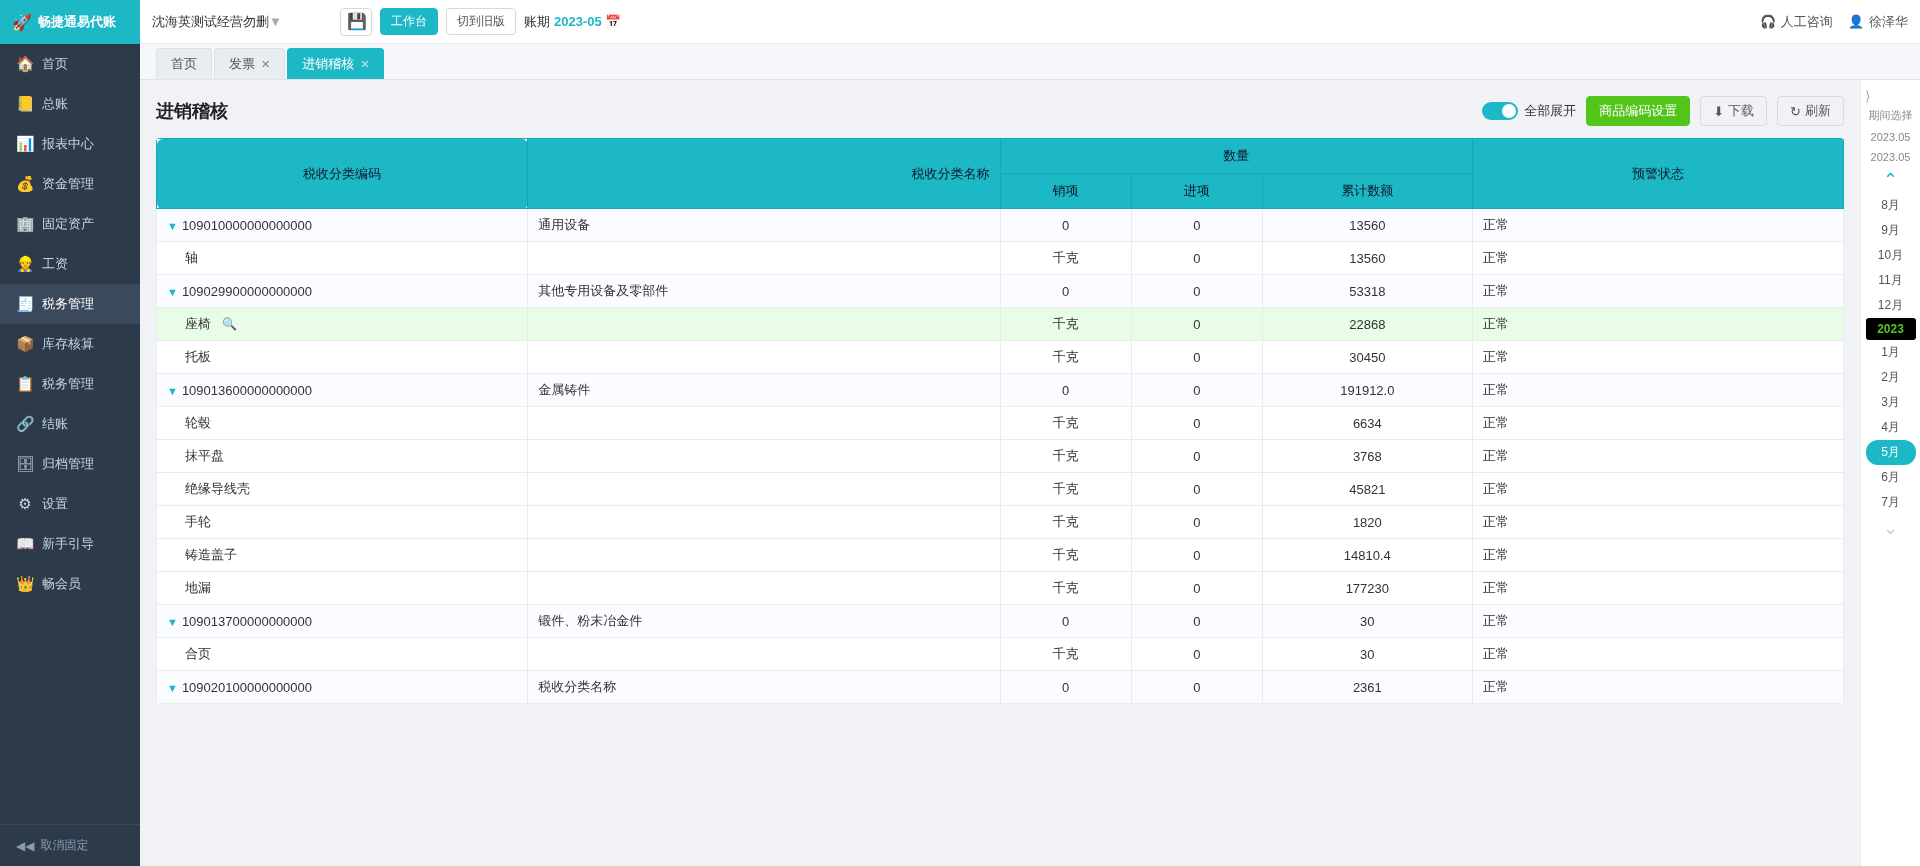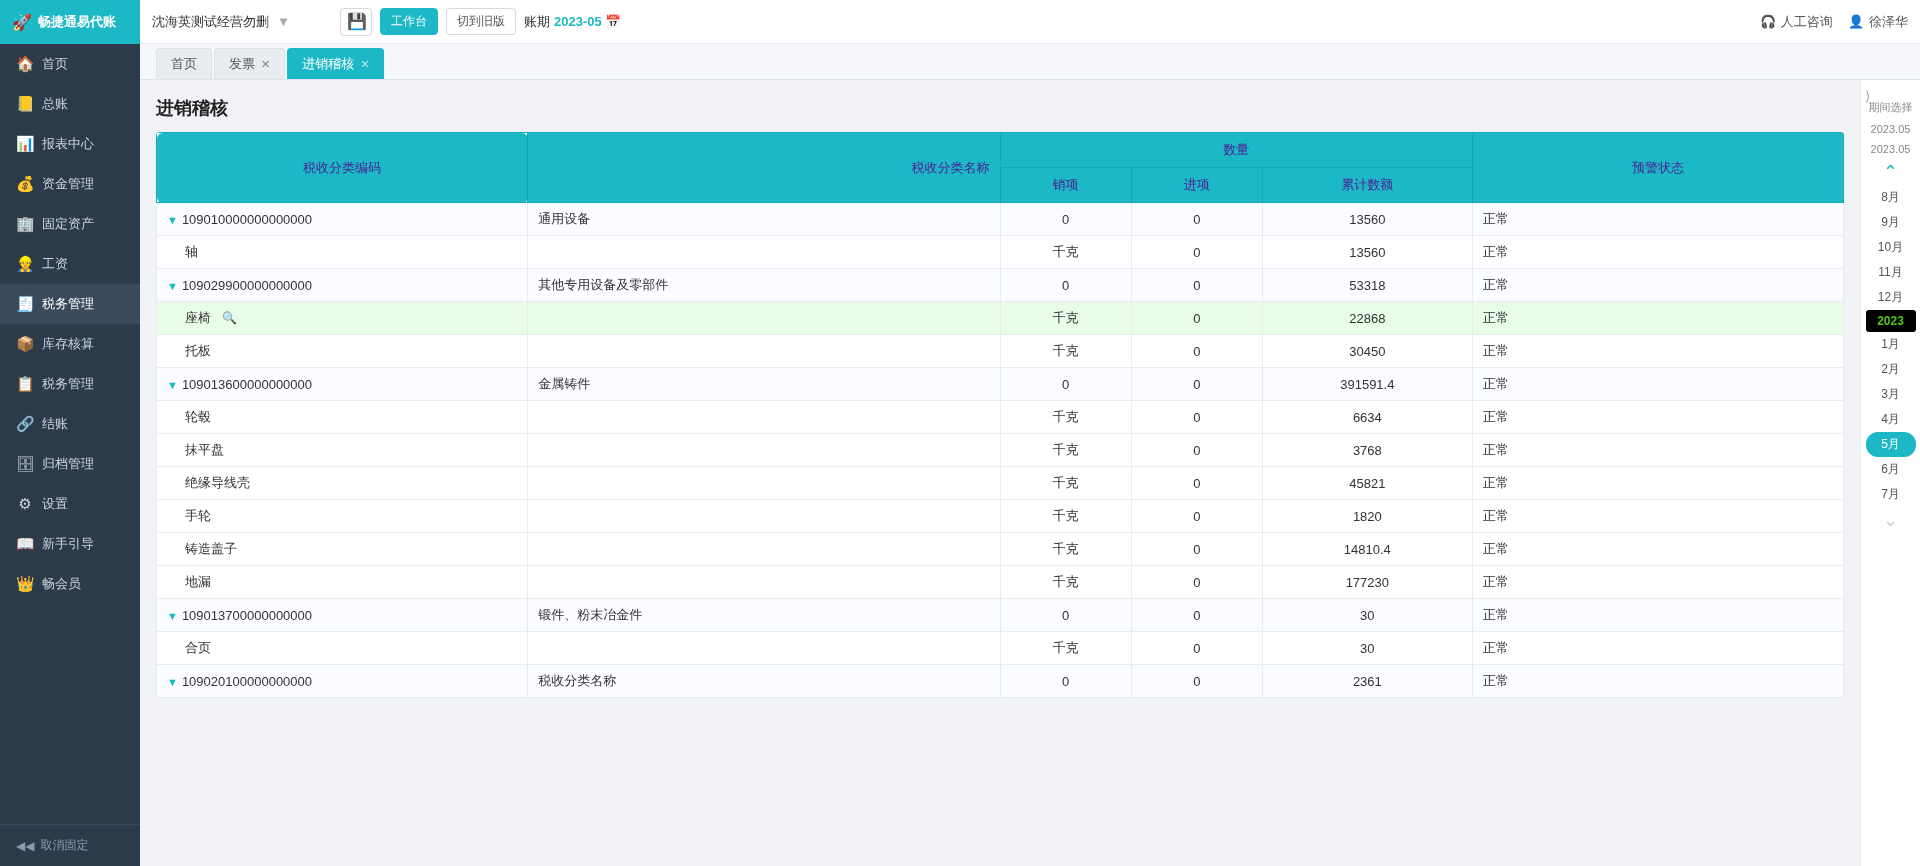--- a/index.html
+++ b/index.html
@@ -66,21 +66,21 @@
       display: flex;
       align-items: center;
       padding: 0 12px;
       gap: 8px;
       border-bottom: 1px solid #e8ecf0;
       flex-shrink: 0;
     }
     .topbar-company {
       display: flex;
       align-items: center;
-      gap: 8px;
+      gap: 0;
       font-size: 13px;
       color: #333;
       cursor: pointer;
       min-width: 180px;
     }
     .topbar-btn {
       background: none;
       border: 1px solid #d9d9d9;
       border-radius: 4px;
       padding: 4px 10px;
@@ -216,21 +216,21 @@
     
     .data-table {
       width: 100%;
       border-collapse: collapse;
       background: white;
       border-radius: 4px;
       overflow: hidden;
     }
     .data-table th {
       background: #1db8c5;
-      color: #4c1d95;
+      color: #0f172a;
       padding: 8px 10px;
       text-align: center;
       font-size: 13px;
       font-weight: normal;
       border: 1px solid #18a8b4;
       margin-left: 44px;
     }
     .data-table td {
       padding: 7px 10px;
       border: 1px solid #e8ecf0;
@@ -260,21 +260,21 @@
       top: 8px;
       left: 4px;
       cursor: pointer;
       color: #aaa;
       font-size: 14px;
     }
     .period-label {
       font-size: 11px;
       color: #888;
       margin-bottom: 4px;
-      margin-top: 12px;
+      margin-top: 20px;
       text-align: center;
     }
     .period-item {
       width: 50px;
       padding: 4px 2px;
       text-align: center;
       font-size: 12px;
       color: #555;
       cursor: pointer;
       border-radius: 3px;
@@ -413,20 +413,35 @@
       <span>进销稽核</span>
       <span class="close">✕</span>
     </div>
   </div>
 
   <div class="page-content">
     <div class="content-area">
 
       <div class="page-header">
         <h2 class="page-title">进销稽核</h2>
+        <div class="page-actions">
+          <div class="toggle-label">
+            <div class="toggle-switch"></div>
+            <span>全部展开</span>
+          </div>
+          <button class="action-btn green">商品编码设置</button>
+          <button class="action-btn">
+            <span>⬇</span>
+            <span>下载</span>
+          </button>
+          <button class="action-btn">
+            <span>↻</span>
+            <span>刷新</span>
+          </button>
+        </div>
       </div>
 
       <table class="data-table">
         <thead>
           <tr>
             <th rowspan="2" style="width:22%;border-radius:6px;">税收分类编码</th>
             <th rowspan="2" style="width:28%;text-align:right;">税收分类名称</th>
             <th colspan="3" style="width:28%;">数量</th>
             <th rowspan="2" style="width:22%;">预警状态</th>
           </tr>
@@ -490,21 +505,21 @@
       <td class="center">30450</td>
       <td>正常</td>
     </tr>
             <tr class="group-row">
       <td>
         <span class="expand-icon">▼</span>109013600000000000
       </td>
       <td>金属铸件</td>
       <td class="center">0</td>
       <td class="center">0</td>
-      <td class="center">391591.4</td>
+      <td class="center">191912.0</td>
       <td>正常</td>
     </tr>
             <tr>
       <td class="indent">
         轮毂
         
       </td>
       <td></td>
       <td class="center">千克</td>
       <td class="center">0</td>

